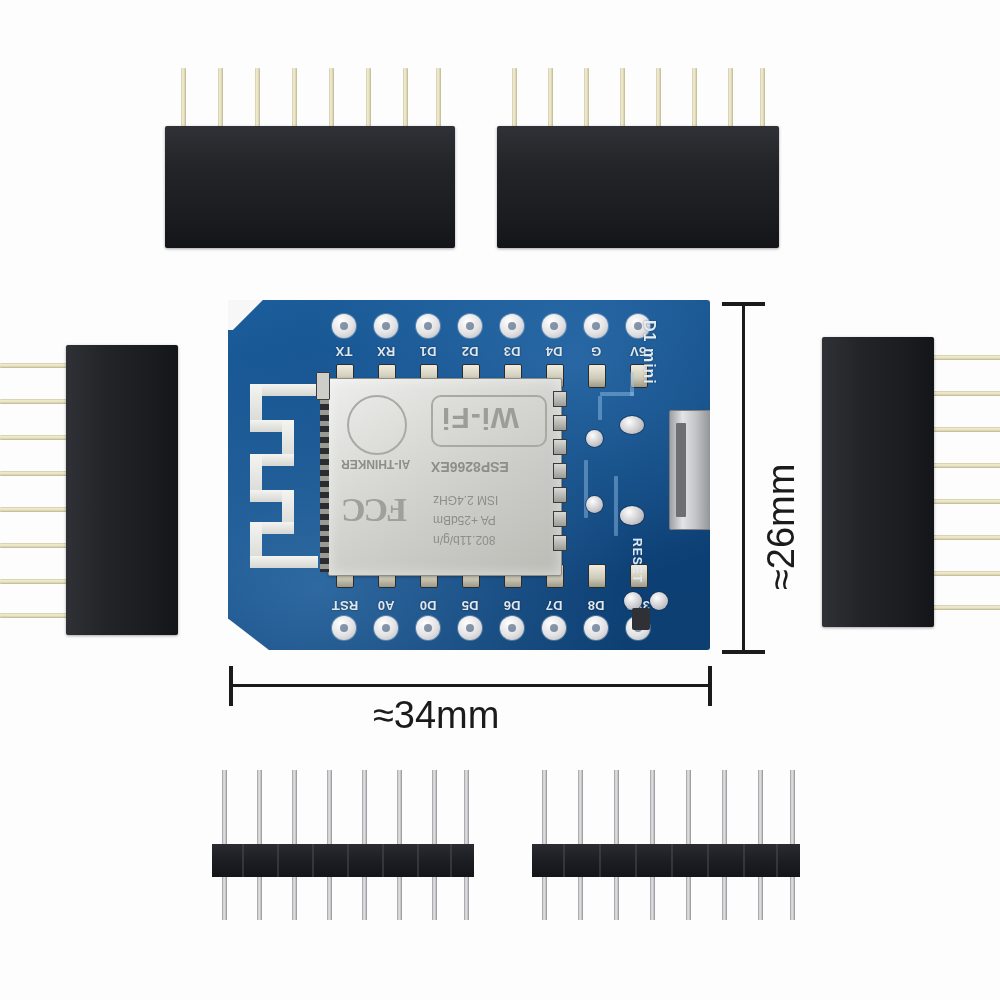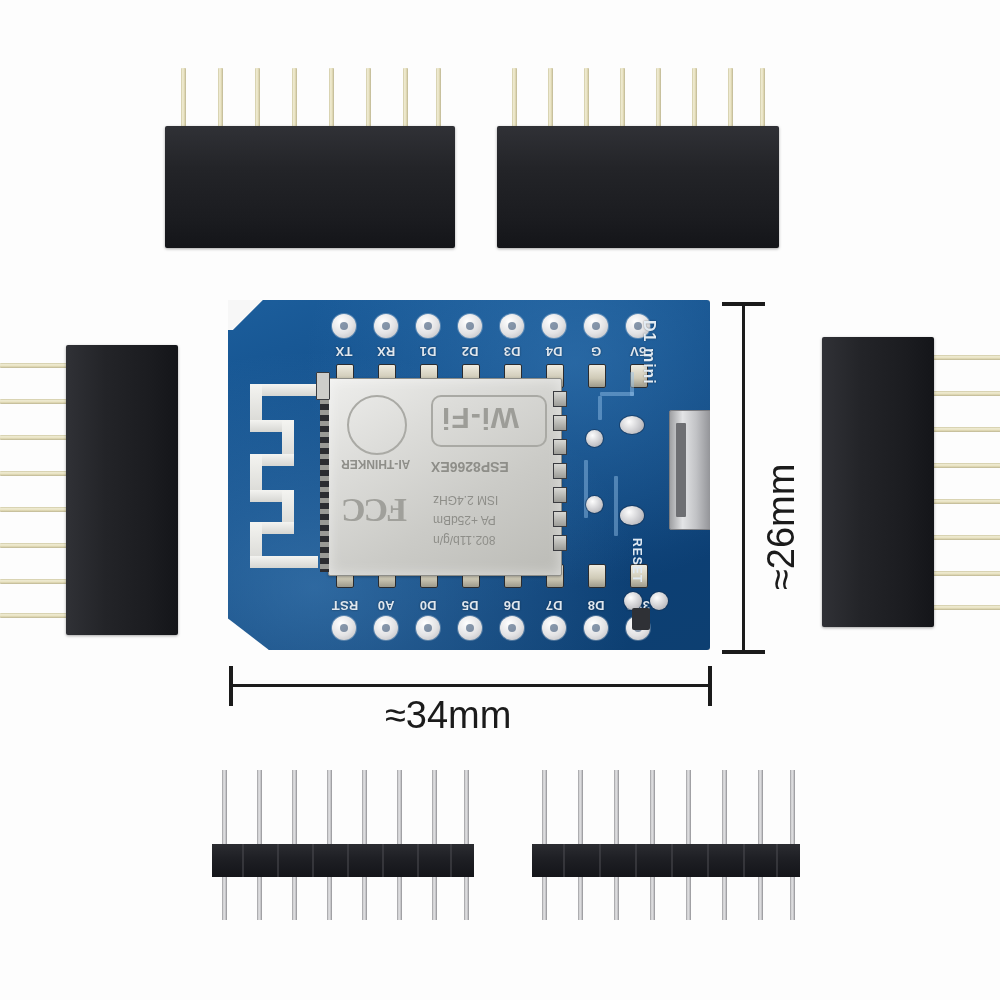--- a/index.html
+++ b/index.html
@@ -370,16 +370,16 @@
     <div class="dimline" style="left:742px;top:302px;width:3px;height:352px;"></div>
     <div class="dimtick" style="left:722px;top:302px;width:43px;height:4px;"></div>
     <div class="dimtick" style="left:722px;top:650px;width:43px;height:4px;"></div>
     <div class="dimtext vert" style="left:760px;top:590px;">≈26mm</div>
   </div>
 
   <div>
     <div class="dimline" style="left:230px;top:684px;width:482px;height:3px;"></div>
     <div class="dimtick" style="left:229px;top:666px;width:4px;height:40px;"></div>
     <div class="dimtick" style="left:708px;top:666px;width:4px;height:40px;"></div>
-    <div class="dimtext" style="left:385px;top:694px;">≈34mm</div>
+    <div class="dimtext" style="left:373px;top:694px;">≈34mm</div>
   </div>
 
 </div>
 
 </body></html>

